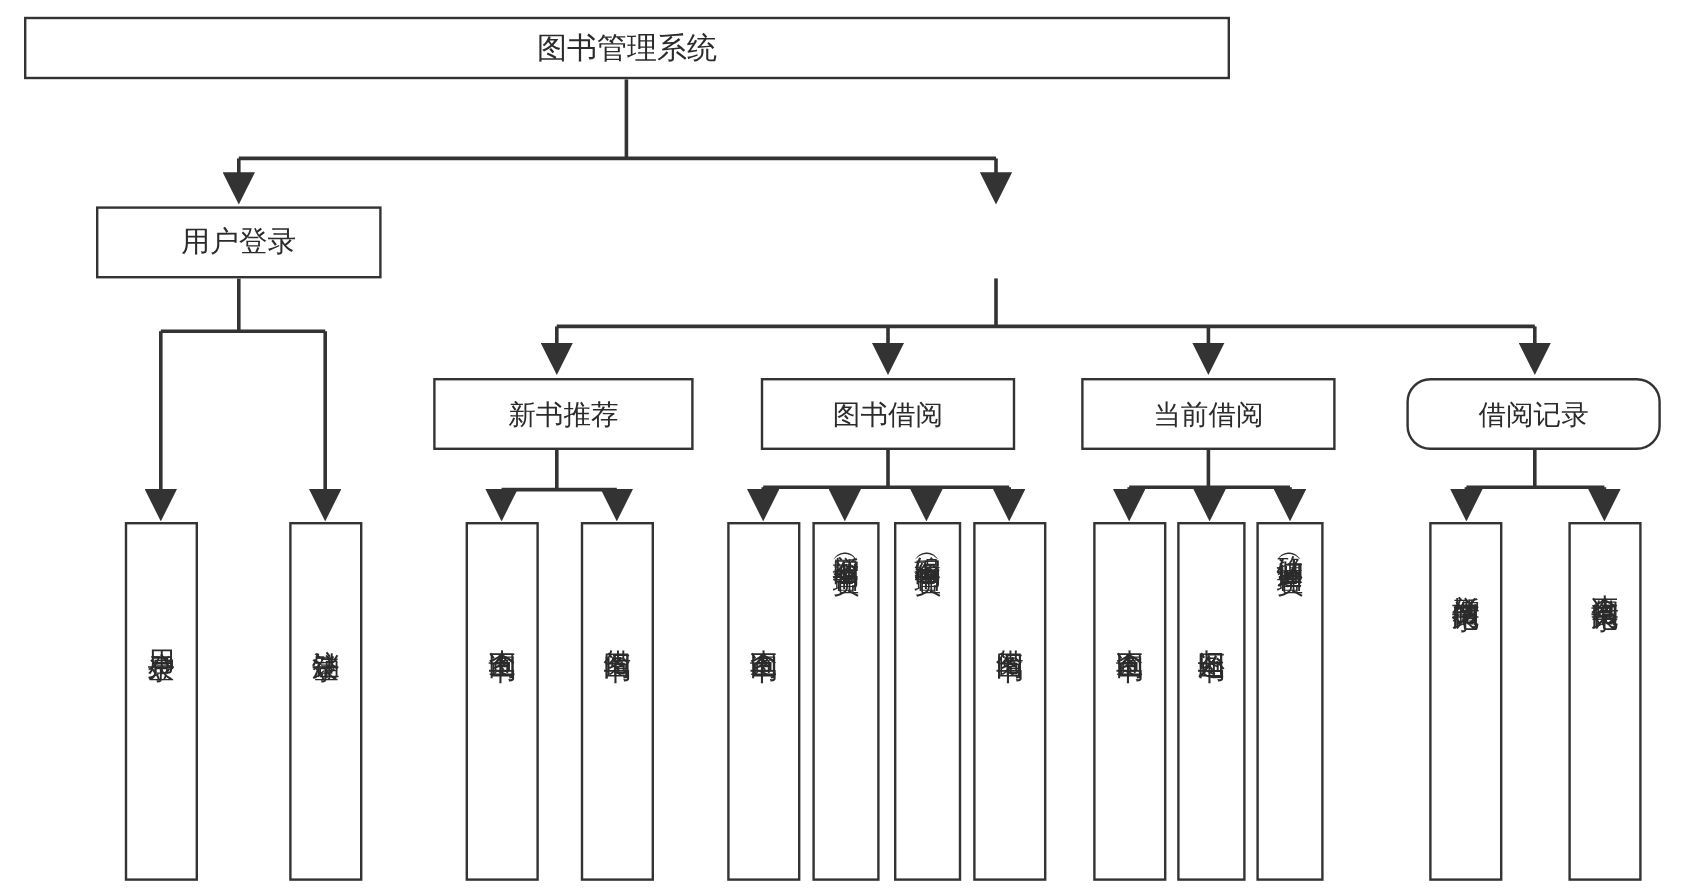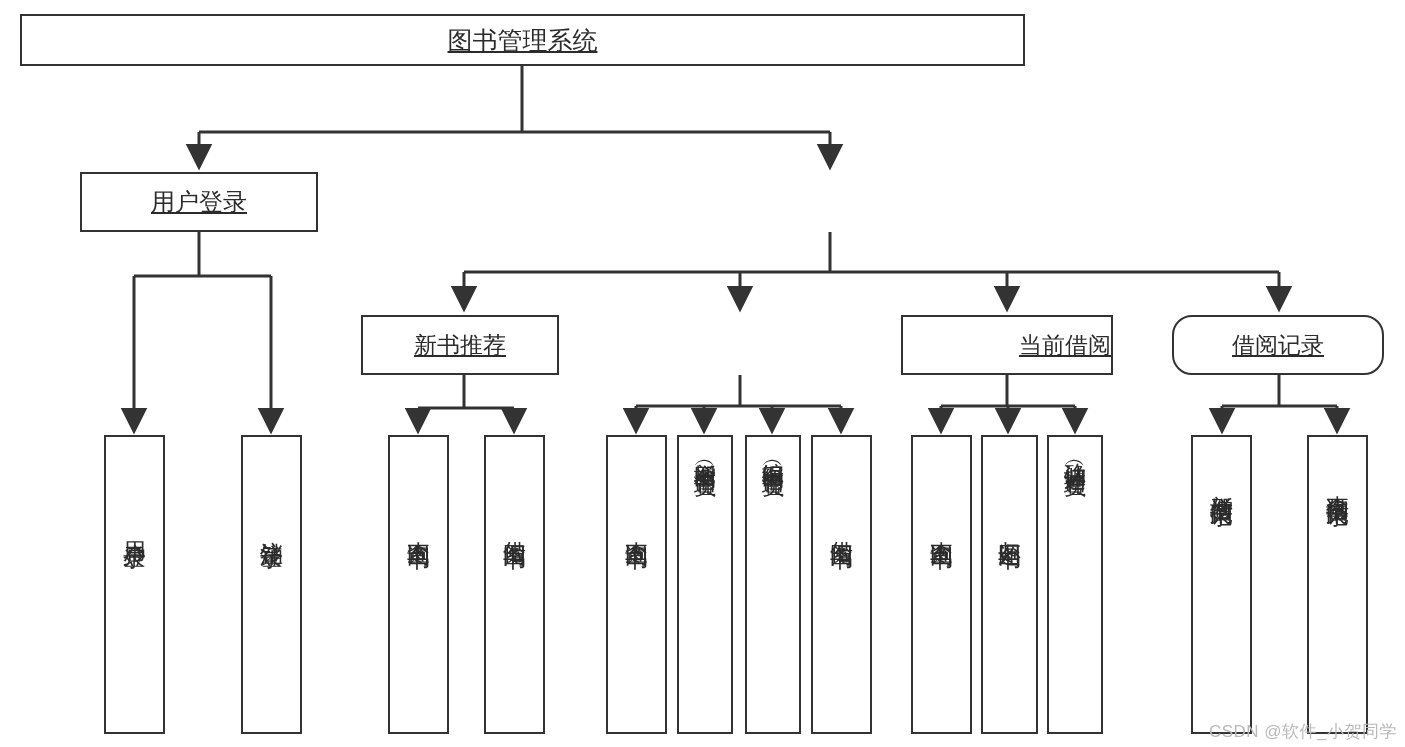--- a/index.html
+++ b/index.html
@@ -33,21 +33,20 @@
     display: flex;
     align-items: center;
     justify-content: center;
     color: #2b2b2b;
   }
   .node.horiz .label {
     writing-mode: horizontal-tb;
     text-align: center;
     line-height: 1.15;
     white-space: nowrap;
-    text-decoration: underline;
   }
   .node.vert {
     align-items: flex-start;
     justify-content: center;
     padding-top: 6px;
   }
   .node.vert .label {
     writing-mode: vertical-rl;
     text-orientation: upright;
     letter-spacing: 2px;
@@ -127,24 +126,27 @@
   </svg>
 
   <div class="node horiz n-root" style="left:20px; top:14px; width:1005px; height:52px;">
     <span class="label">图书管理系统</span>
   </div>
 
   <div class="node horiz n-l1" style="left:80px; top:172px; width:238px; height:60px;">
     <span class="label">用户登录</span>
   </div>
 
-  <div class="node horiz n-l2" style="left:361px; top:315px; width:198px; height:60px;">
+  <div class="node horiz n-l2" style="left:361px; top:315px; width:217px; height:60px;">
     <span class="label">新书推荐</span>
   </div>
-  <div class="node horiz n-l2" style="left:901px; top:315px; width:212px; height:60px;justify-content:flex-end;">
+  <div class="node horiz n-l2" style="left:634px; top:315px; width:212px; height:60px;">
+    <span class="label">图书借阅</span>
+  </div>
+  <div class="node horiz n-l2" style="left:901px; top:315px; width:212px; height:60px;">
     <span class="label">当前借阅</span>
   </div>
   <div class="node horiz n-l2" style="left:1172px; top:315px; width:212px; height:60px;border-radius:20px;">
     <span class="label">借阅记录</span>
   </div>
 
   <div class="node vert n-leaf" style="left:104px; top:435px; width:61px; height:299px; padding-top:86px;">
     <span class="label">用户登录</span>
   </div>
   <div class="node vert n-leaf" style="left:241px; top:435px; width:61px; height:299px; padding-top:86px;">
@@ -181,14 +183,13 @@
     <span class="label">确认归还（管理员）</span>
   </div>
 
   <div class="node vert n-leaf" style="left:1191px; top:435px; width:61px; height:299px; padding-top:40px;">
     <span class="label">新增借阅记录</span>
   </div>
   <div class="node vert n-leaf" style="left:1307px; top:435px; width:61px; height:299px; padding-top:40px;">
     <span class="label">查询借阅记录</span>
   </div>
 
-  <div id="watermark">CSDN @软件_小贺同学</div>
 </div>
 
 </body></html>

